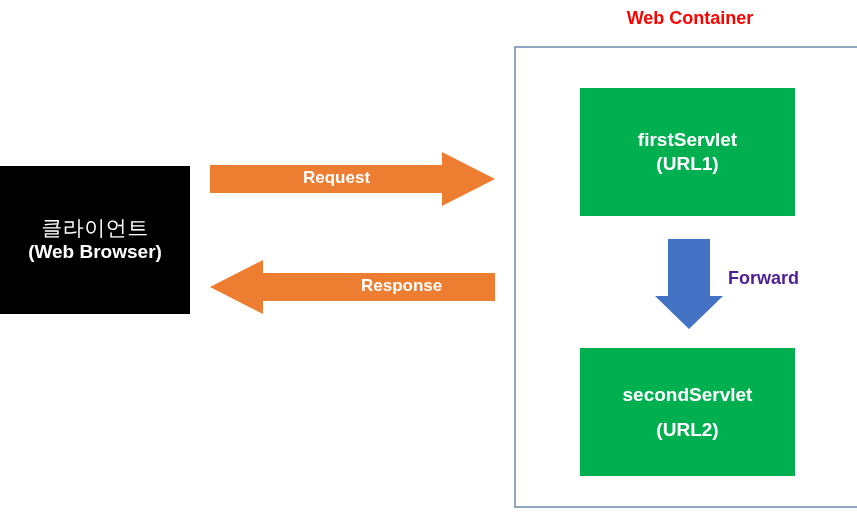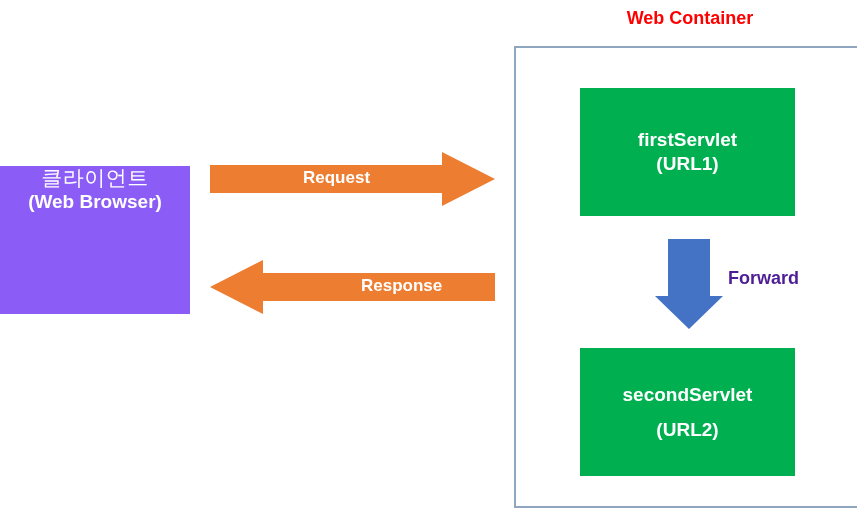--- a/index.html
+++ b/index.html
@@ -18,24 +18,25 @@
     overflow: hidden;
   }
 
   
   .client-box {
     position: absolute;
     left: 0px;
     top: 166px;
     width: 190px;
     height: 148px;
-    background: #8b5cf6;
+    background: #000000;
     display: flex;
     flex-direction: column;
     align-items: center;
+    justify-content: center;
     color: #ffffff;
     line-height: 1.18;
   }
   .client-line-1 {
     font-size: 21px;
     letter-spacing: 0.5px;
   }
   .client-line-2 {
     font-size: 19px;
     font-weight: bold;

